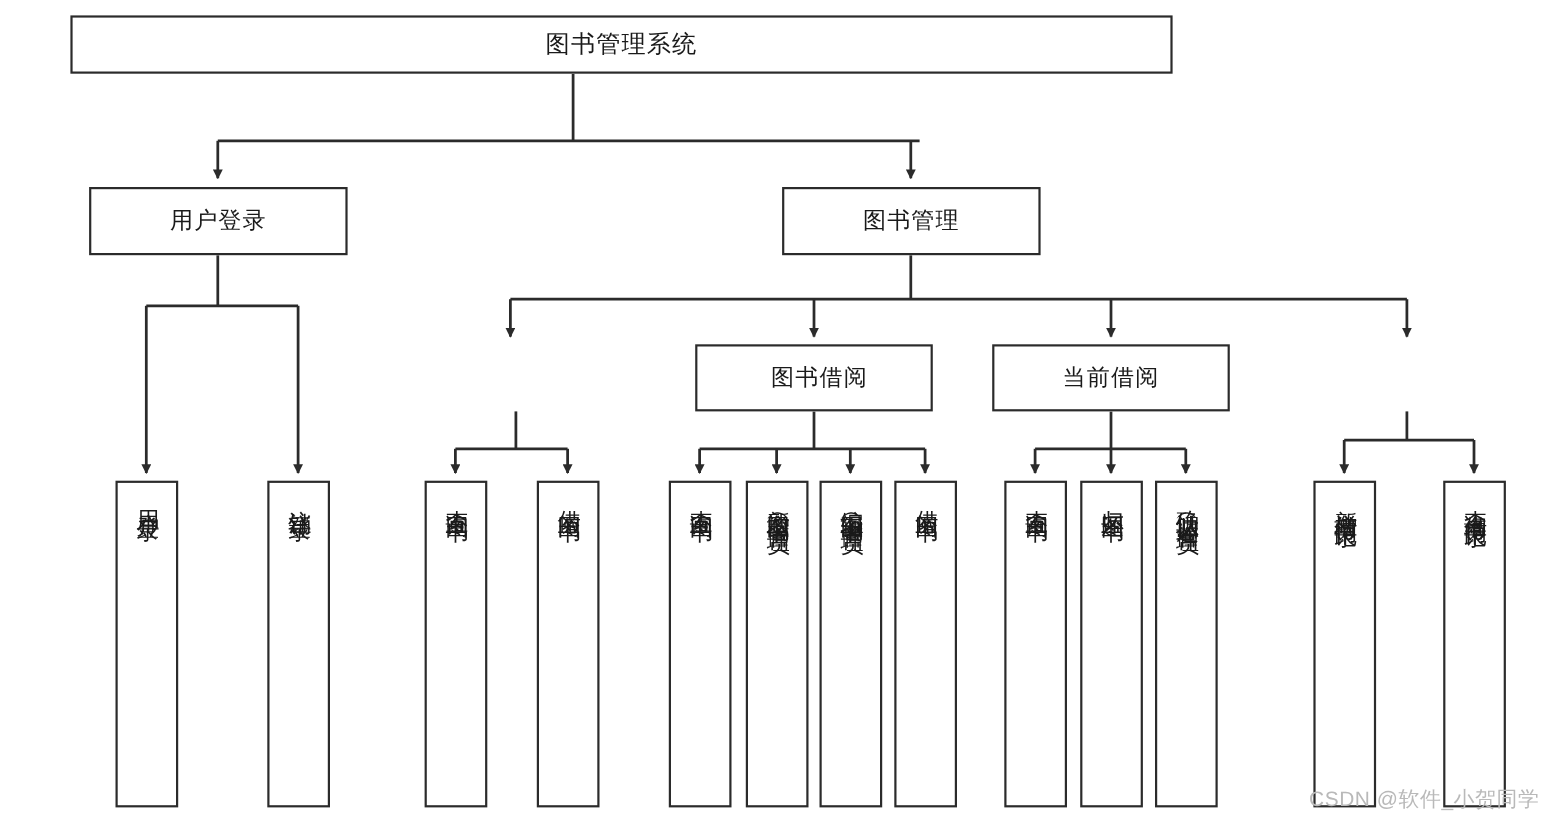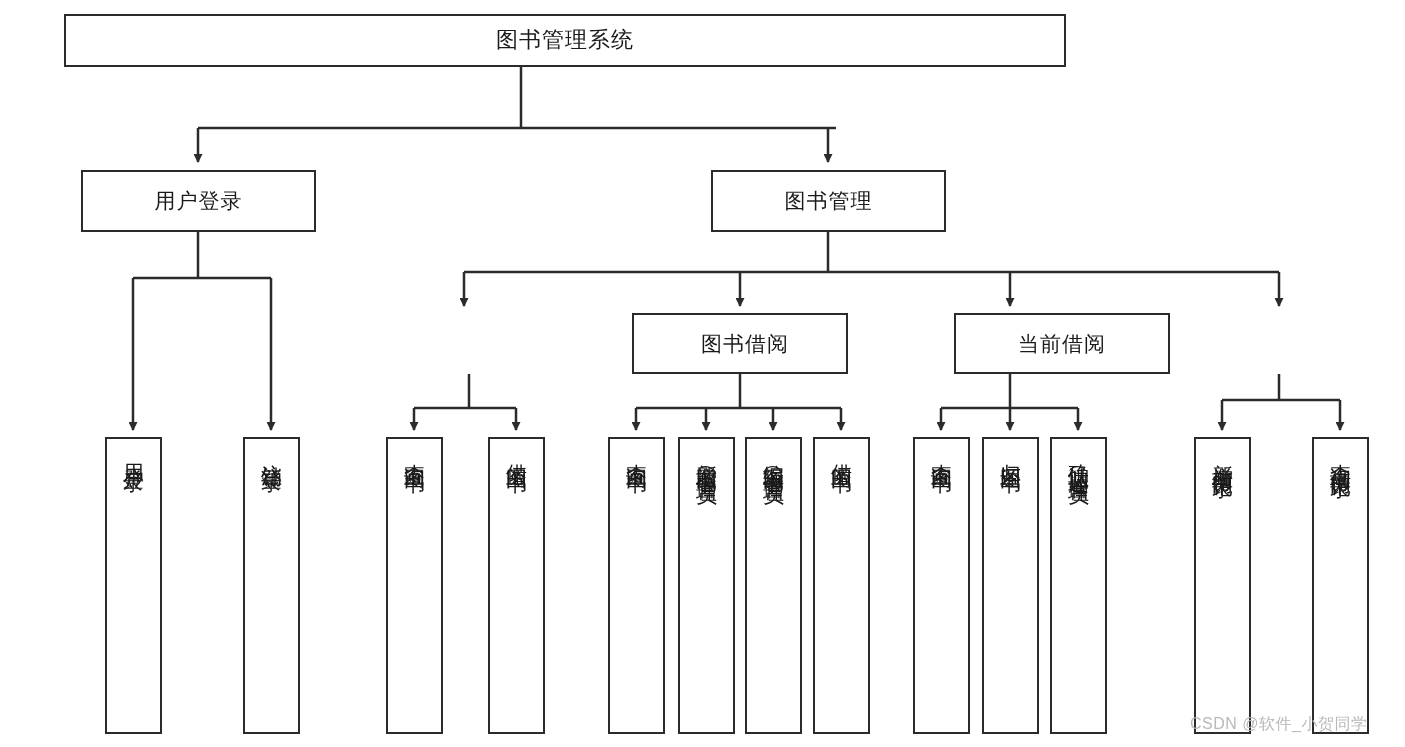--- a/index.html
+++ b/index.html
@@ -50,21 +50,21 @@
     writing-mode:vertical-rl;
     text-orientation:upright;
     font-size:21px;
     line-height:1.05;
     letter-spacing:3px;
     white-space:nowrap;
     text-align:left;
   }
   .watermark{
     position:absolute;
-    font-size:16px;
+    font-size:19px;
     color:#b9b9b9;
     letter-spacing:0.5px;
     white-space:nowrap;
     z-index:6;
     font-family:"Liberation Sans","DejaVu Sans",sans-serif;
   }
 </style>
 </head>
 <body>
 
@@ -127,21 +127,21 @@
   <div class="node" style="left:81px; top:170px; width:235px; height:62px;">
     <span class="nlabel">用户登录</span>
   </div>
   <div class="node" style="left:711px; top:170px; width:235px; height:62px;">
     <span class="nlabel">图书管理</span>
   </div>
 
   <div class="node" style="left:632px; top:313px; width:216px; height:61px;padding-left:10px;">
     <span class="nlabel">图书借阅</span>
   </div>
-  <div class="node" style="left:954px; top:313px; width:216px; height:61px;">
+  <div class="node" style="left:902px; top:313px; width:216px; height:61px;">
     <span class="nlabel">当前借阅</span>
   </div>
 
   <div class="node vert" style="left:105px; top:437px; width:57px; height:297px;">
     <span class="nlabel">用户登录</span>
   </div>
   <div class="node vert" style="left:243px; top:437px; width:57px; height:297px;">
     <span class="nlabel">注销登录</span>
   </div>
 

